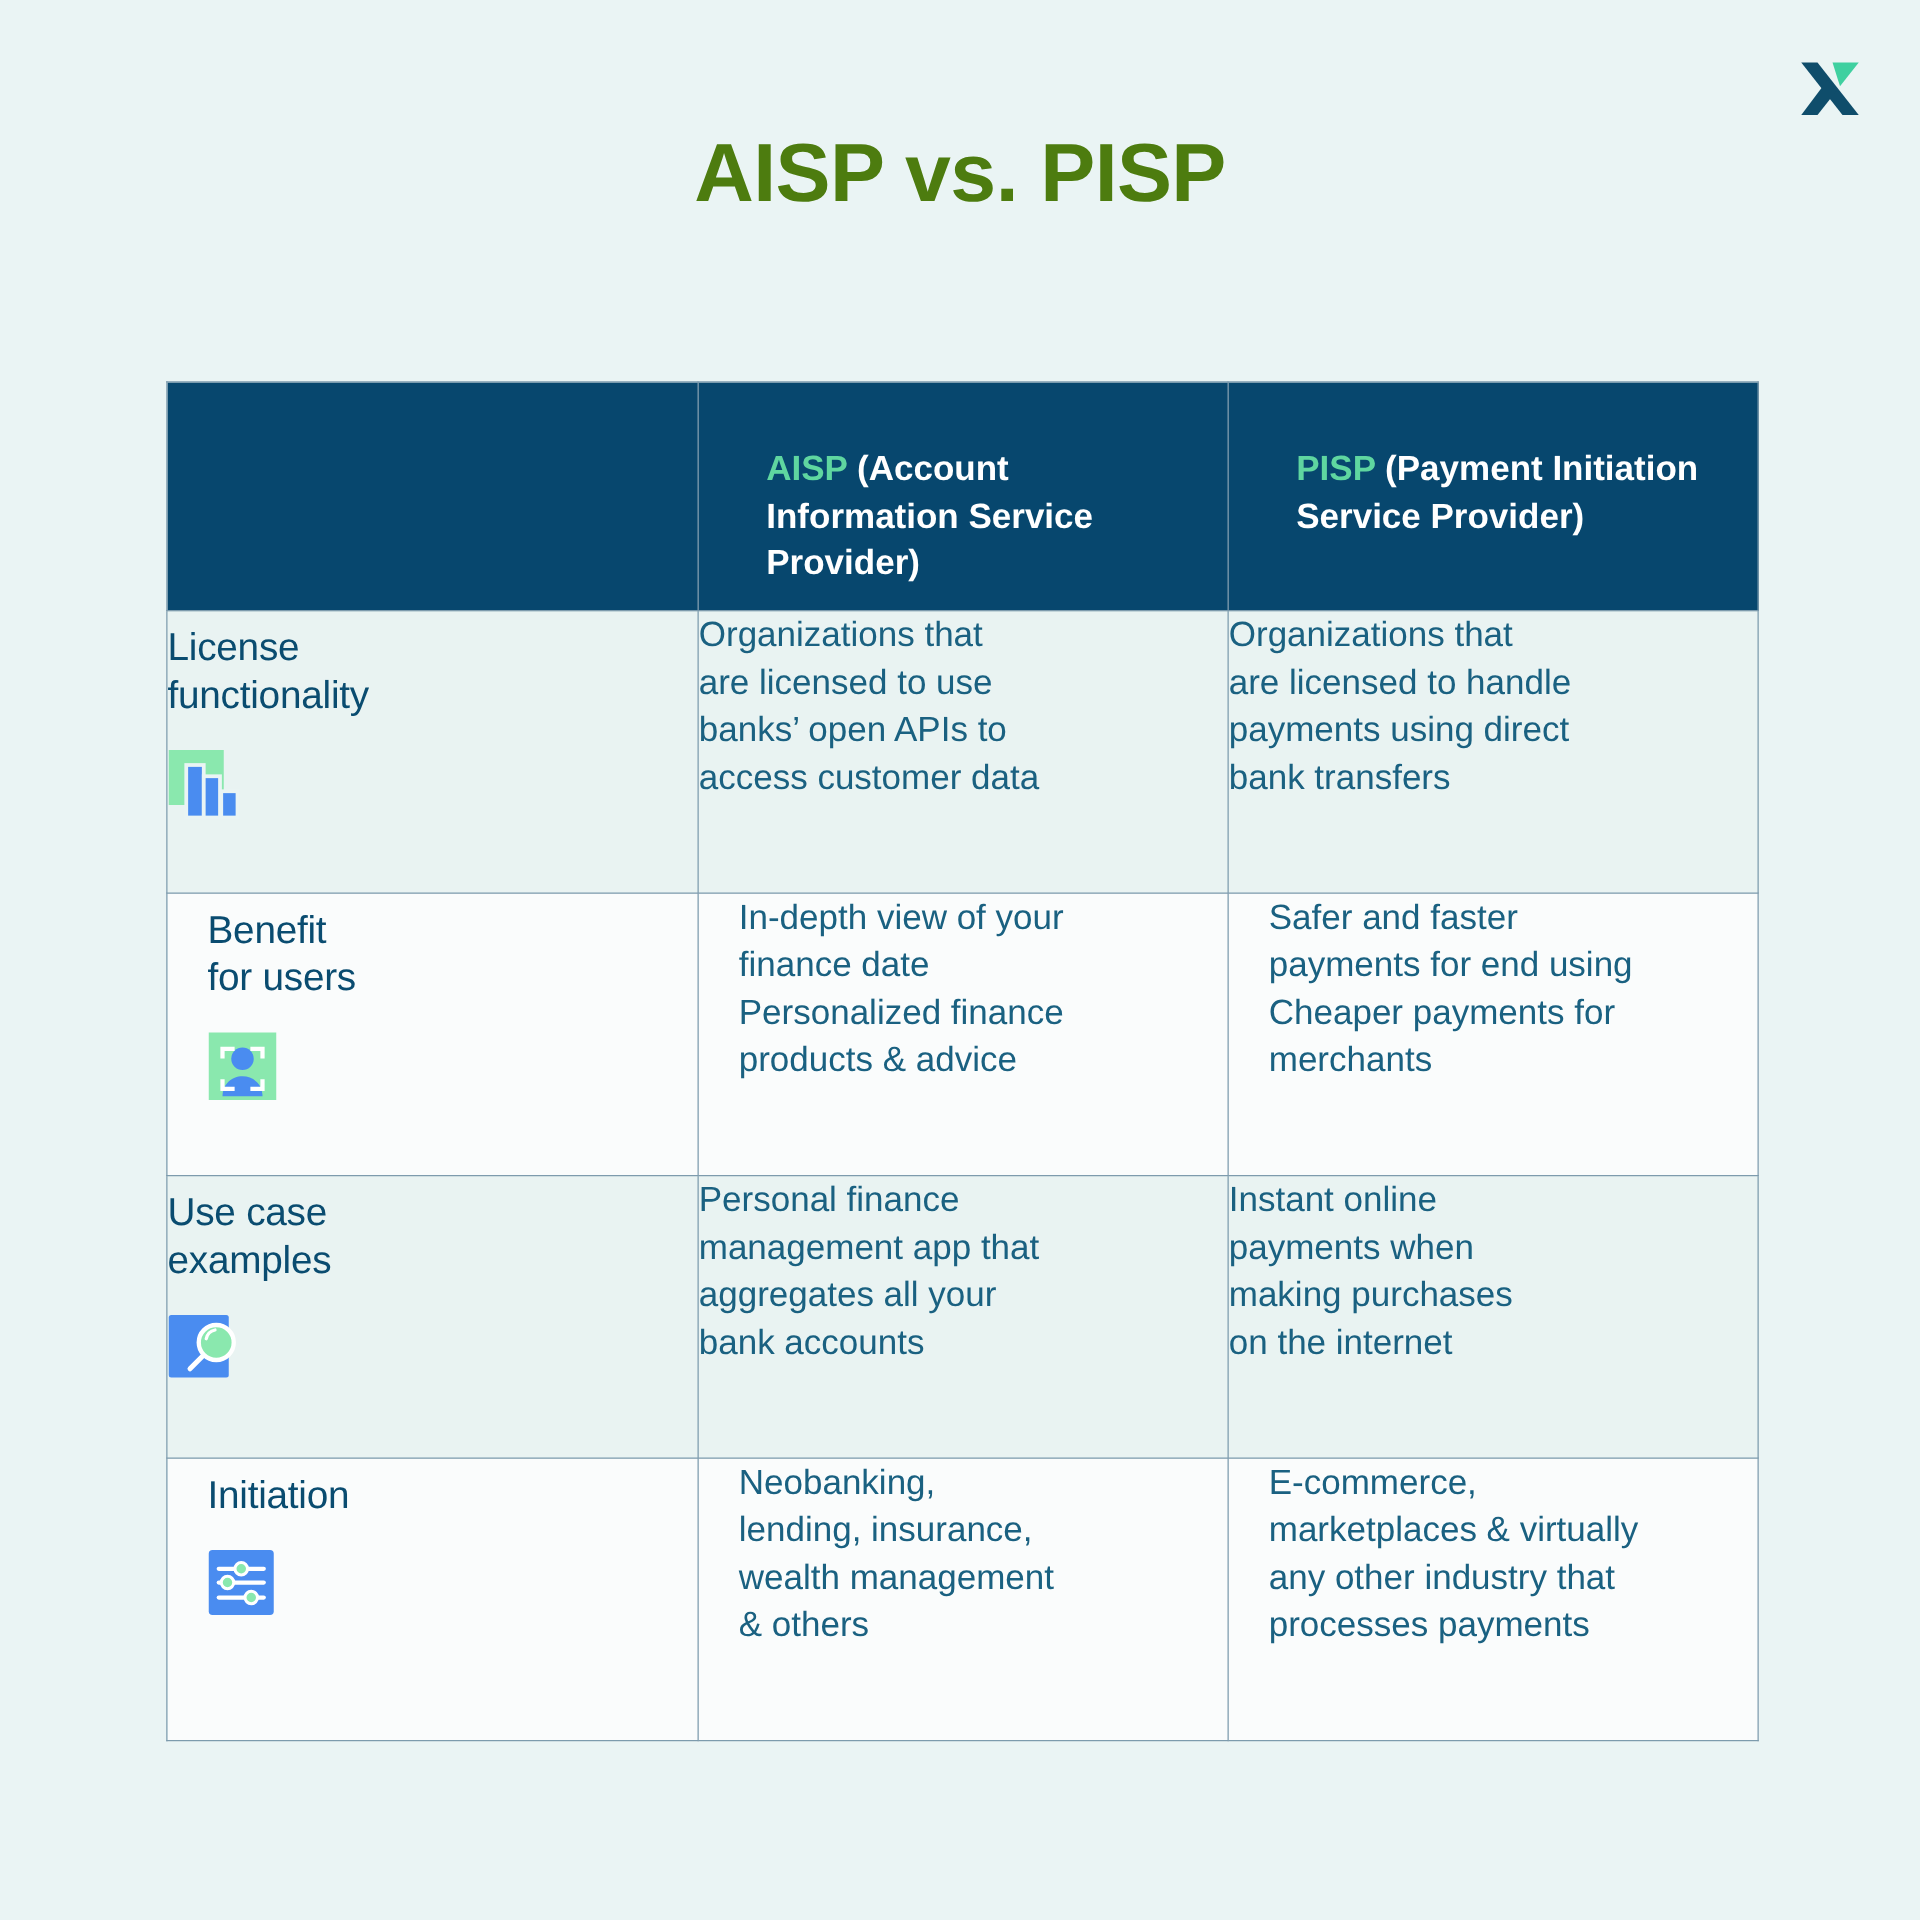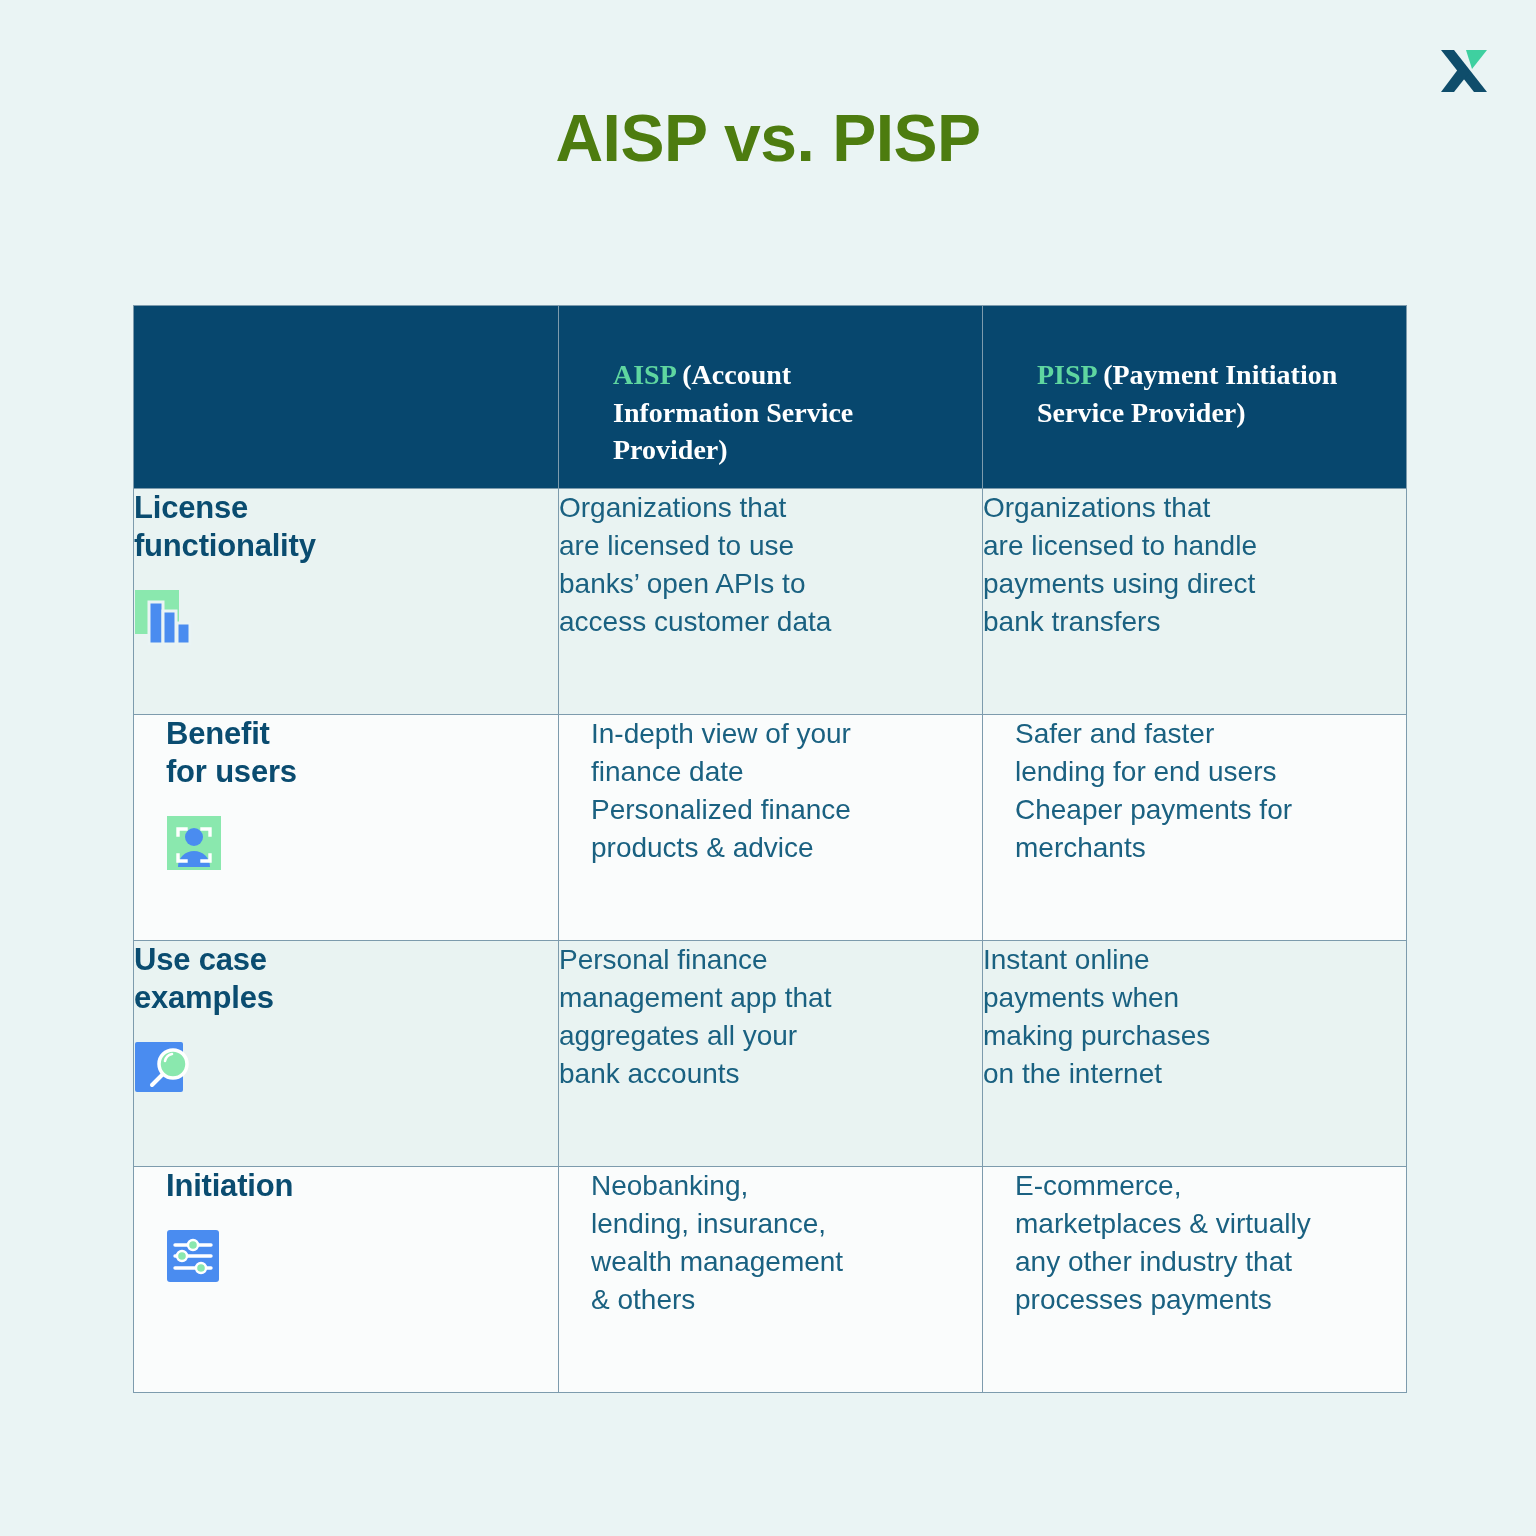--- a/index.html
+++ b/index.html
@@ -66,39 +66,39 @@
   }
   thead th.h-blank { width: 424px; }
   thead th.h-col   { width: 423px; }
   .hdr-text {
     padding: 50px 46px 0 54px;
     font-size: 28px;
     line-height: 1.34;
     font-weight: 700;
     color: #ffffff;
     text-align: left;
-    font-family: Liberation Serif, serif;
   }
   .hdr-abbr { color: #5fd6a0; }
 
   
   tbody tr.tint td { background: #e9f3f2; }
   tbody tr.plain td { background: #fafcfc; padding-left: 32px; }
   tbody td { height: 225px; }
 
   .label-cell {
     padding: 40px 30px 26px 44px;
   }
   .row-label {
     font-size: 31px;
     line-height: 1.22;
-    font-weight: 700;
+    font-weight: 400;
     color: #0a4c70;
     letter-spacing: -0.2px;
     white-space: pre-line;
+    margin-top: 10px;
   }
   .row-icon {
     margin-top: 22px;
     width: 62px;
     height: 62px;
   }
 
   .body-cell {
     padding: 38px 40px 26px 53px;
   }
@@ -180,21 +180,21 @@
           </div>
         </td>
         <td class="body-cell">
           <div class="body-text">In-depth view of your
 finance date
 Personalized finance
 products &amp; advice</div>
         </td>
         <td class="body-cell">
           <div class="body-text">Safer and faster
-lending for end users
+payments for end using
 Cheaper payments for
 merchants</div>
         </td>
       </tr>
 
       <tr class="tint">
         <td class="label-cell">
           <div class="row-label">Use case
 examples</div>
           <div class="row-icon">

